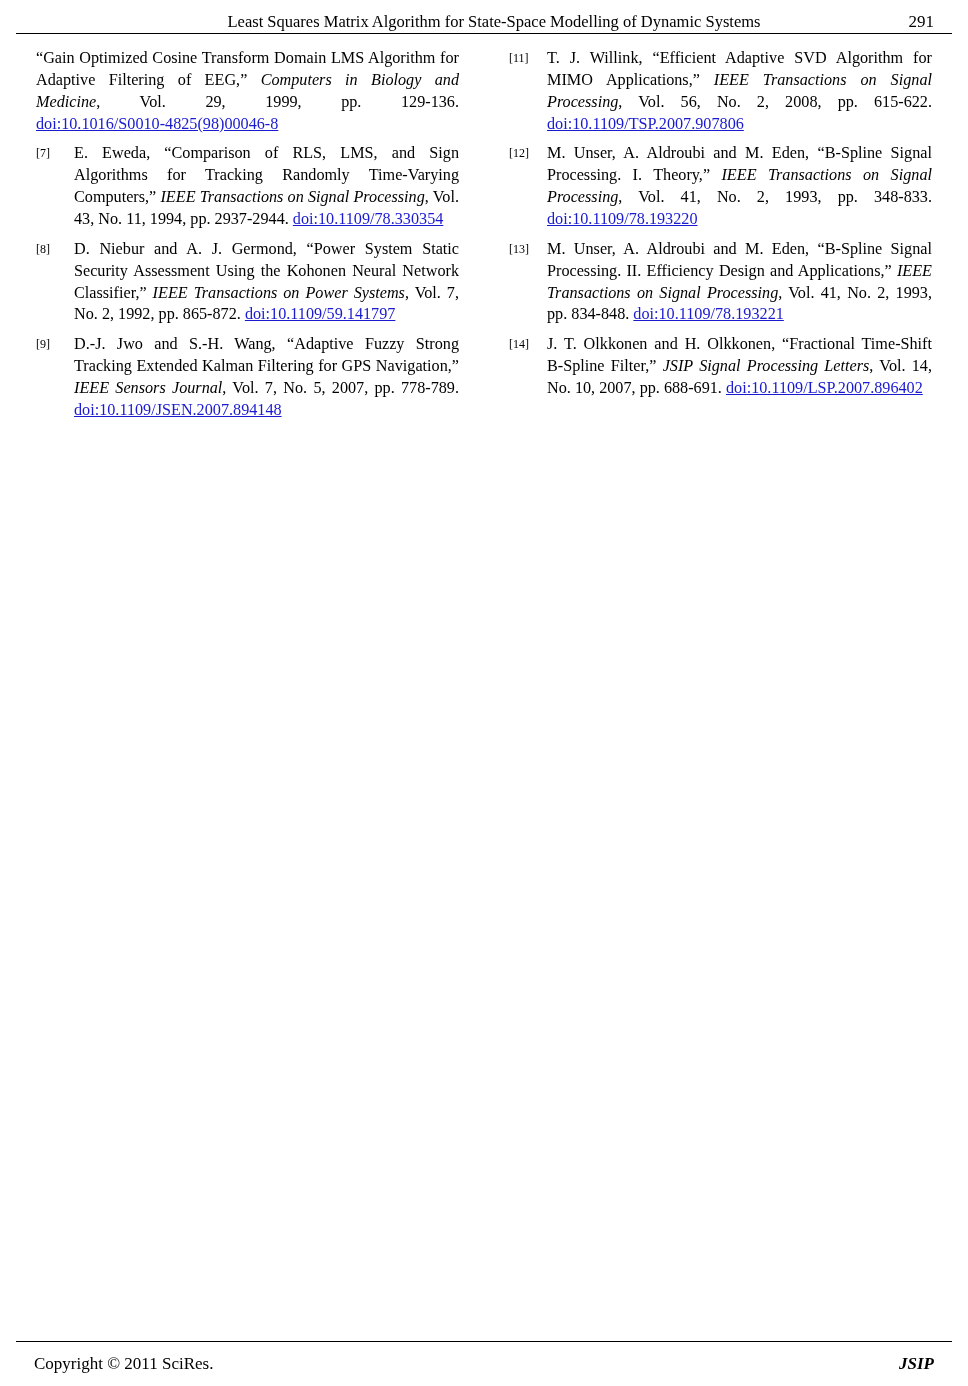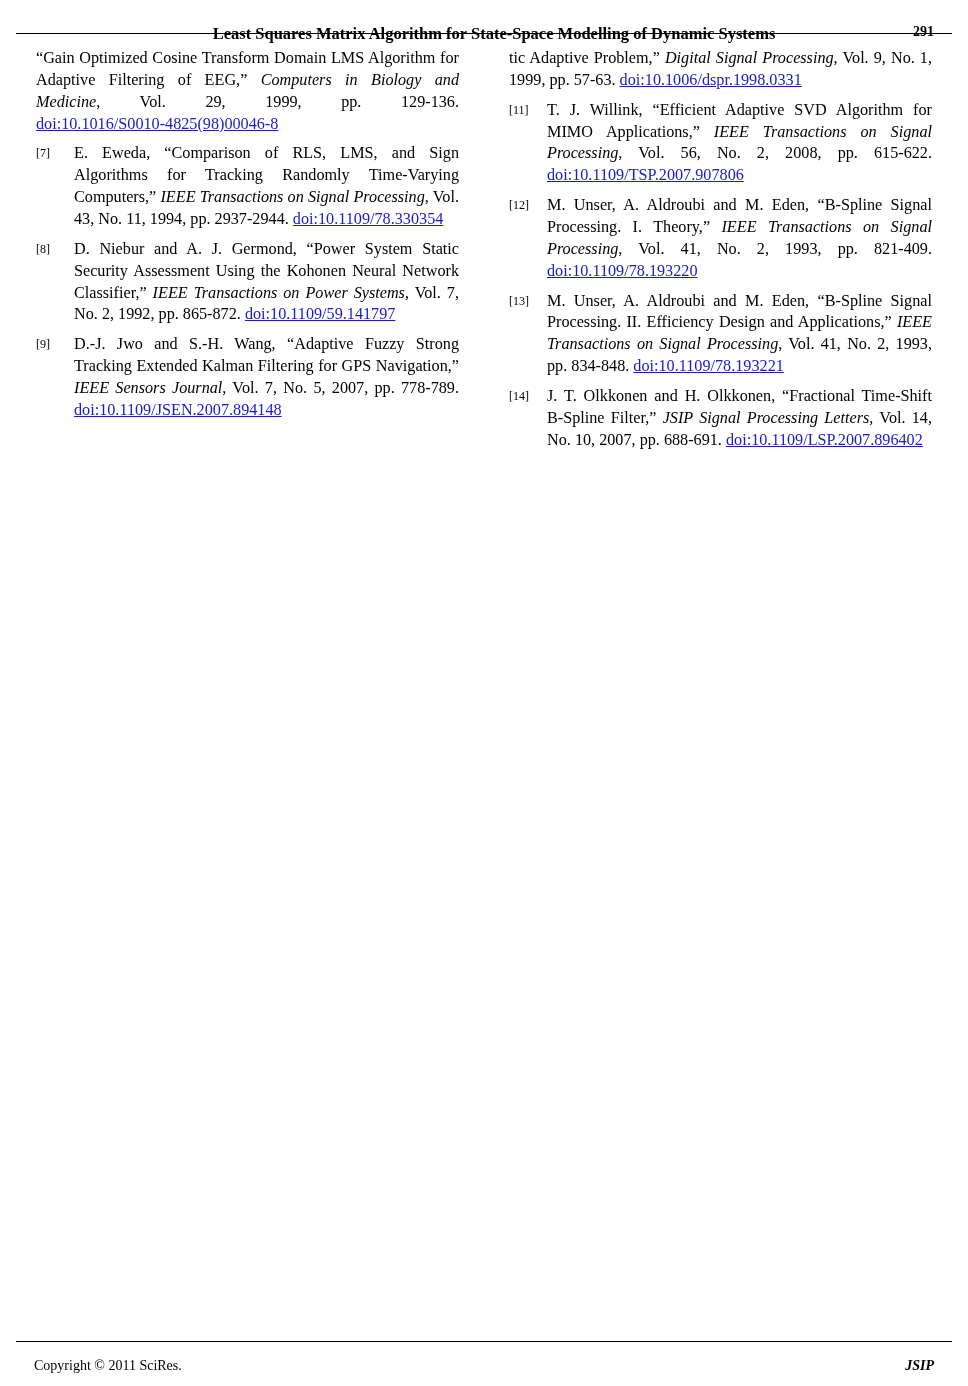--- a/index.html
+++ b/index.html
@@ -16,41 +16,40 @@
   }
   .page {
     position: relative;
     width: 968px;
     height: 1386px;
     box-sizing: border-box;
   }
   
   .running-head {
     position: absolute;
-    top: 16px;
+    top: 4px;
     left: 0px;
     right: 0px;
     height: 40px;
     padding: 8px 34px 0 54px;
     box-sizing: border-box;
     display: flex;
     align-items: flex-start;
     justify-content: center;
     font-size: 16.5px;
-    font-weight: bold;
   }
   .running-head .rh-title {
     text-align: center;
     white-space: nowrap;
   }
   .running-head .rh-page {
     position: absolute;
     right: 34px;
     top: 8px;
-    font-size: 14px;
+    font-size: 17px;
   }
   .rule-top {
     position: absolute;
     top: 33px;
     left: 16px;
     right: 16px;
     border-top: 1.3px solid #000;
   }
   
   .columns {
@@ -107,21 +106,21 @@
     border-top: 1.3px solid #000;
   }
   .footer {
     position: absolute;
     bottom: 12px;
     left: 34px;
     right: 34px;
     display: flex;
     justify-content: space-between;
     align-items: baseline;
-    font-size: 14px;
+    font-size: 17px;
   }
   .footer .jsip {
     font-style: italic;
     font-weight: bold;
     margin-top: 48px;
   }
 </style>
 </head>
 <body>
 
@@ -146,31 +145,27 @@
         <div class="ref">
           <span class="num">[8]</span>
           <span class="body"><span>D. Niebur and A. J. Germond, “Power System Static Security Assessment Using the Kohonen Neural Network Classifier,” </span><span class="it">IEEE Transactions on Power Systems</span><span>, Vol. 7, No. 2, 1992, pp. 865-872. </span><span class="doi">doi:10.1109/59.141797</span></span>
         </div>
         <div class="ref">
           <span class="num">[9]</span>
           <span class="body"><span>D.-J. Jwo and S.-H. Wang, “Adaptive Fuzzy Strong Tracking Extended Kalman Filtering for GPS Navigation,” </span><span class="it">IEEE Sensors Journal</span><span>, Vol. 7, No. 5, 2007, pp. 778-789. </span><span class="doi">doi:10.1109/JSEN.2007.894148</span></span>
         </div>
       </div>
     <div class="col" id="col-right">
-        <div class="ref cont">
-          <span class="num"></span>
-          <span class="body"><span>tic Adaptive Problem,” </span><span class="it">Digital Signal Processing</span><span>, Vol. 9, No. 1, 1999, pp. 57-63. </span><span class="doi">doi:10.1006/dspr.1998.0331</span></span>
-        </div>
         <div class="ref">
           <span class="num">[11]</span>
           <span class="body"><span>T. J. Willink, “Efficient Adaptive SVD Algorithm for MIMO Applications,” </span><span class="it">IEEE Transactions on Signal Processing</span><span>, Vol. 56, No. 2, 2008, pp. 615-622. </span><span class="doi">doi:10.1109/TSP.2007.907806</span></span>
         </div>
         <div class="ref">
           <span class="num">[12]</span>
-          <span class="body"><span>M. Unser, A. Aldroubi and M. Eden, “B-Spline Signal Processing. I. Theory,” </span><span class="it">IEEE Transactions on Signal Processing</span><span>, Vol. 41, No. 2, 1993, pp. 821-409. </span><span class="doi">doi:10.1109/78.193220</span></span>
+          <span class="body"><span>M. Unser, A. Aldroubi and M. Eden, “B-Spline Signal Processing. I. Theory,” </span><span class="it">IEEE Transactions on Signal Processing</span><span>, Vol. 41, No. 2, 1993, pp. 348-833. </span><span class="doi">doi:10.1109/78.193220</span></span>
         </div>
         <div class="ref">
           <span class="num">[13]</span>
           <span class="body"><span>M. Unser, A. Aldroubi and M. Eden, “B-Spline Signal Processing. II. Efficiency Design and Applications,” </span><span class="it">IEEE Transactions on Signal Processing</span><span>, Vol. 41, No. 2, 1993, pp. 834-848. </span><span class="doi">doi:10.1109/78.193221</span></span>
         </div>
         <div class="ref">
           <span class="num">[14]</span>
           <span class="body"><span>J. T. Olkkonen and H. Olkkonen, “Fractional Time-Shift B-Spline Filter,” </span><span class="it">JSIP Signal Processing Letters</span><span>, Vol. 14, No. 10, 2007, pp. 688-691. </span><span class="doi">doi:10.1109/LSP.2007.896402</span></span>
         </div>
       </div>

